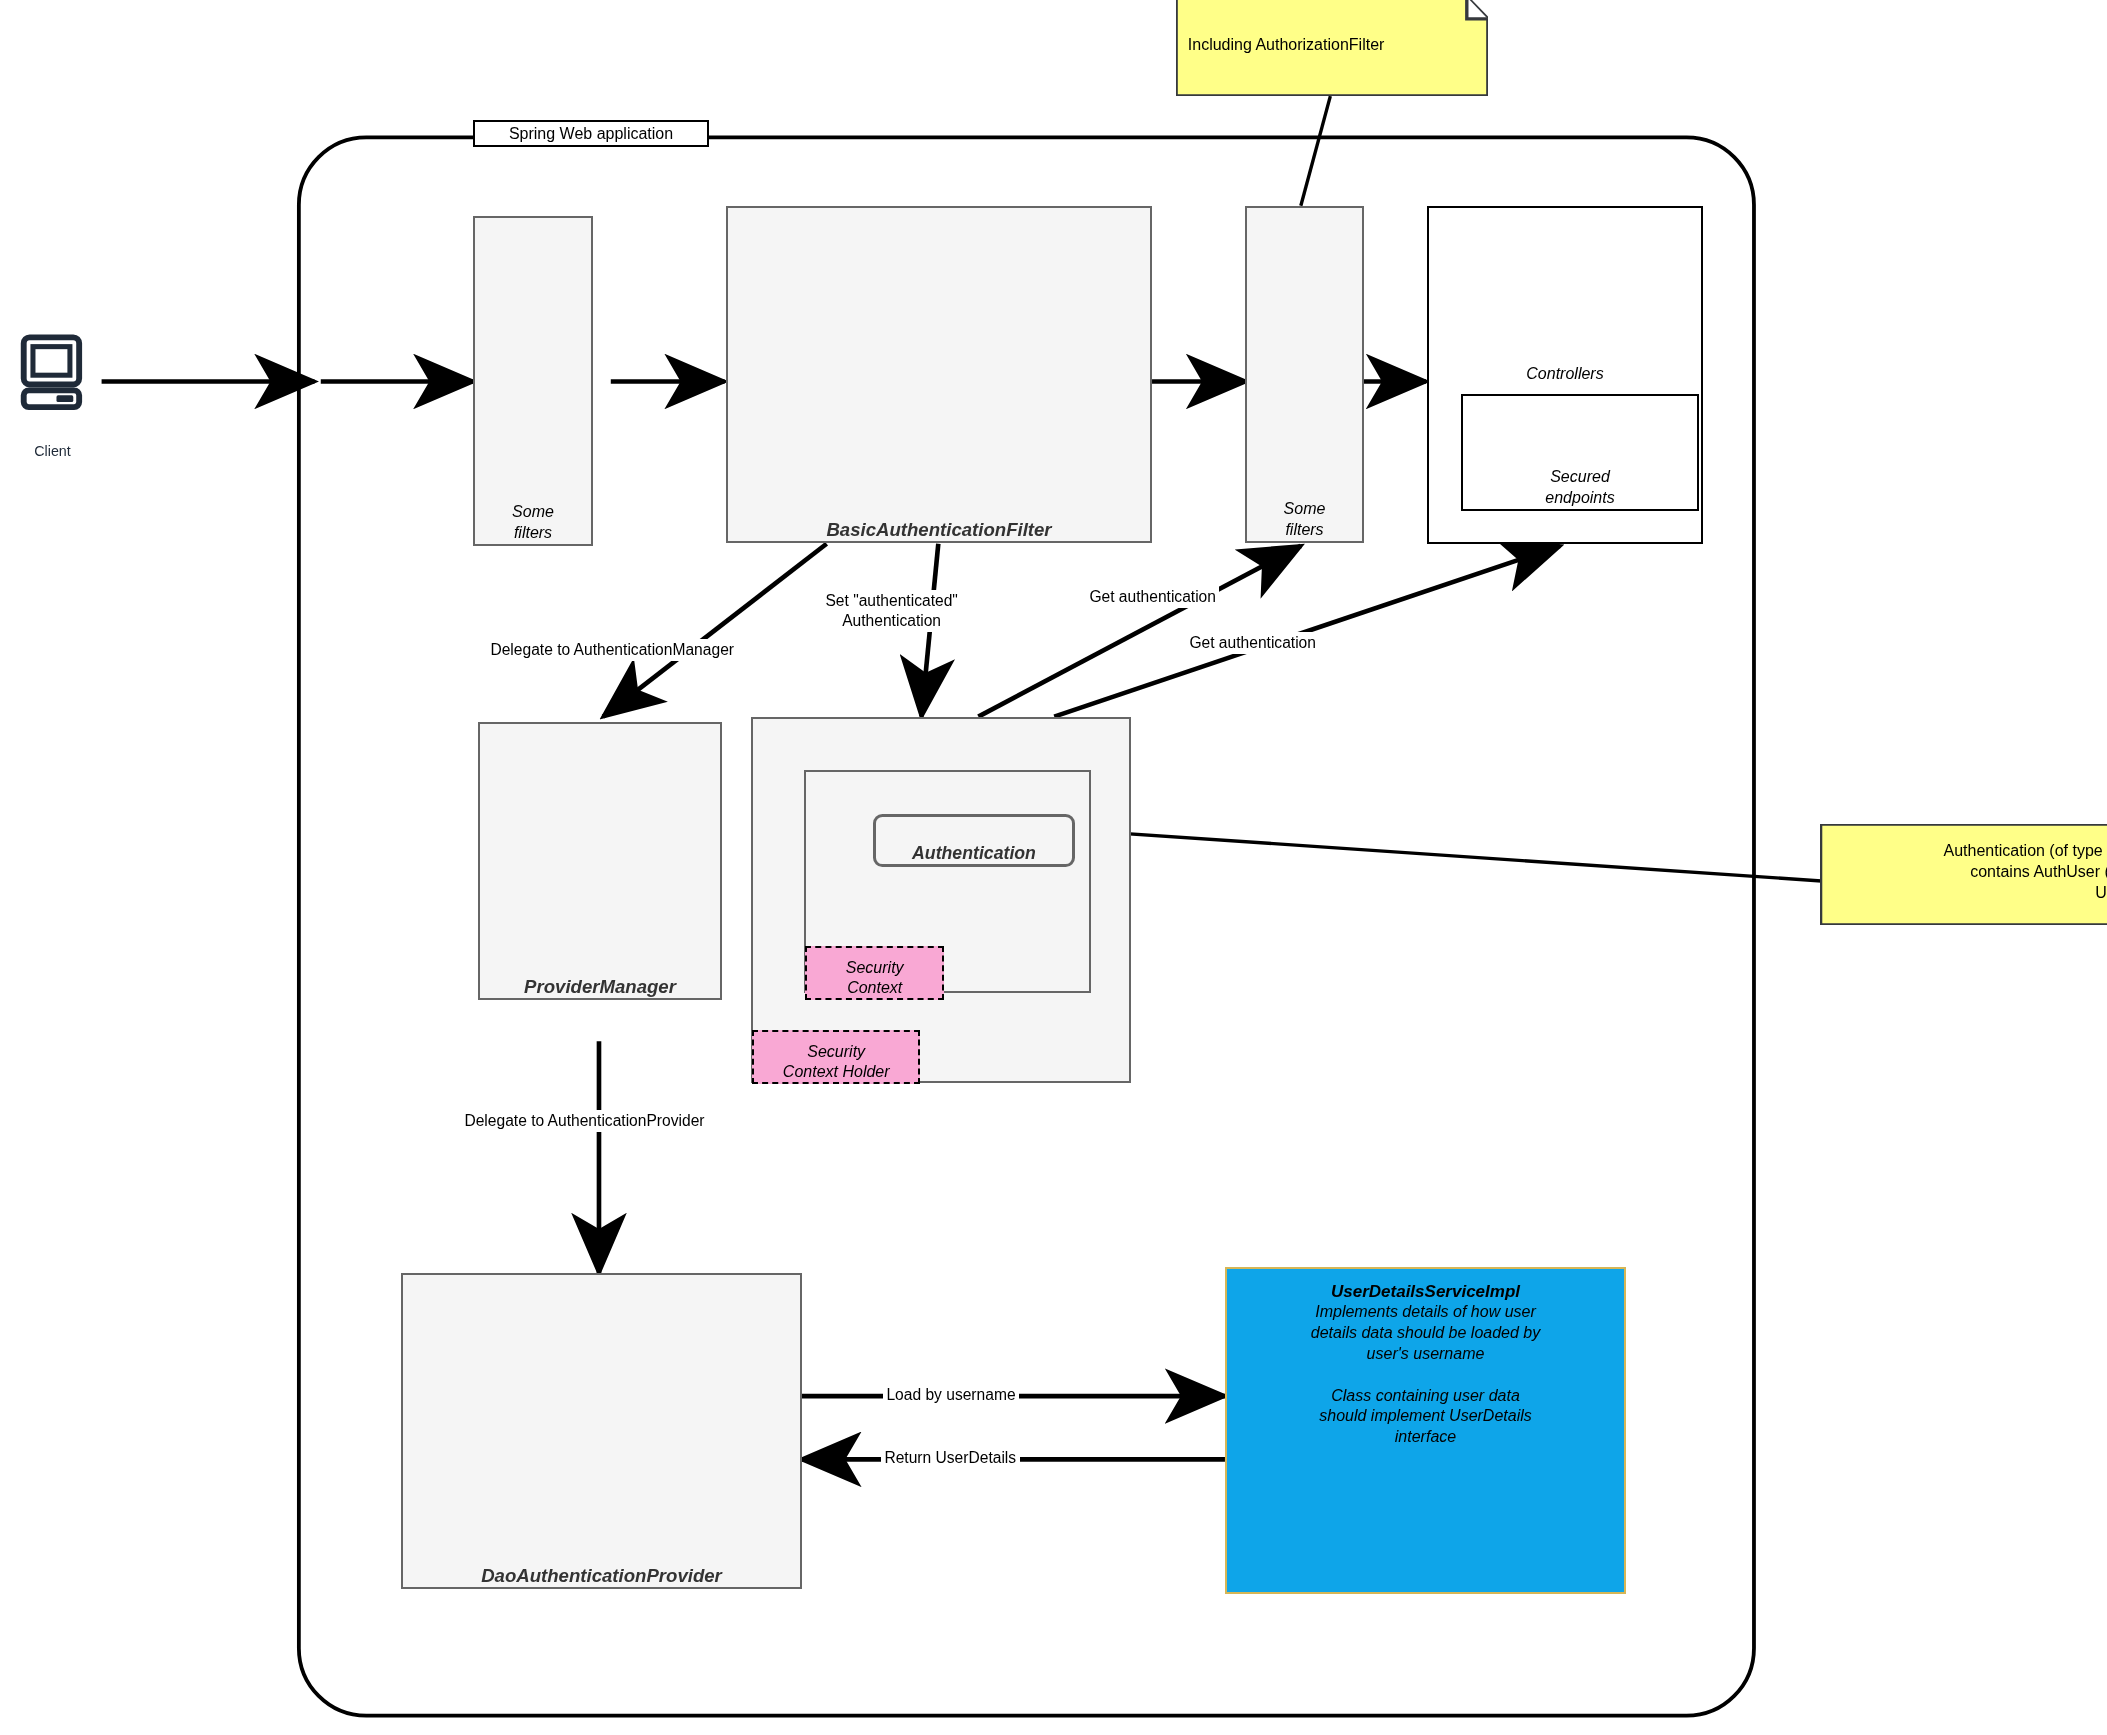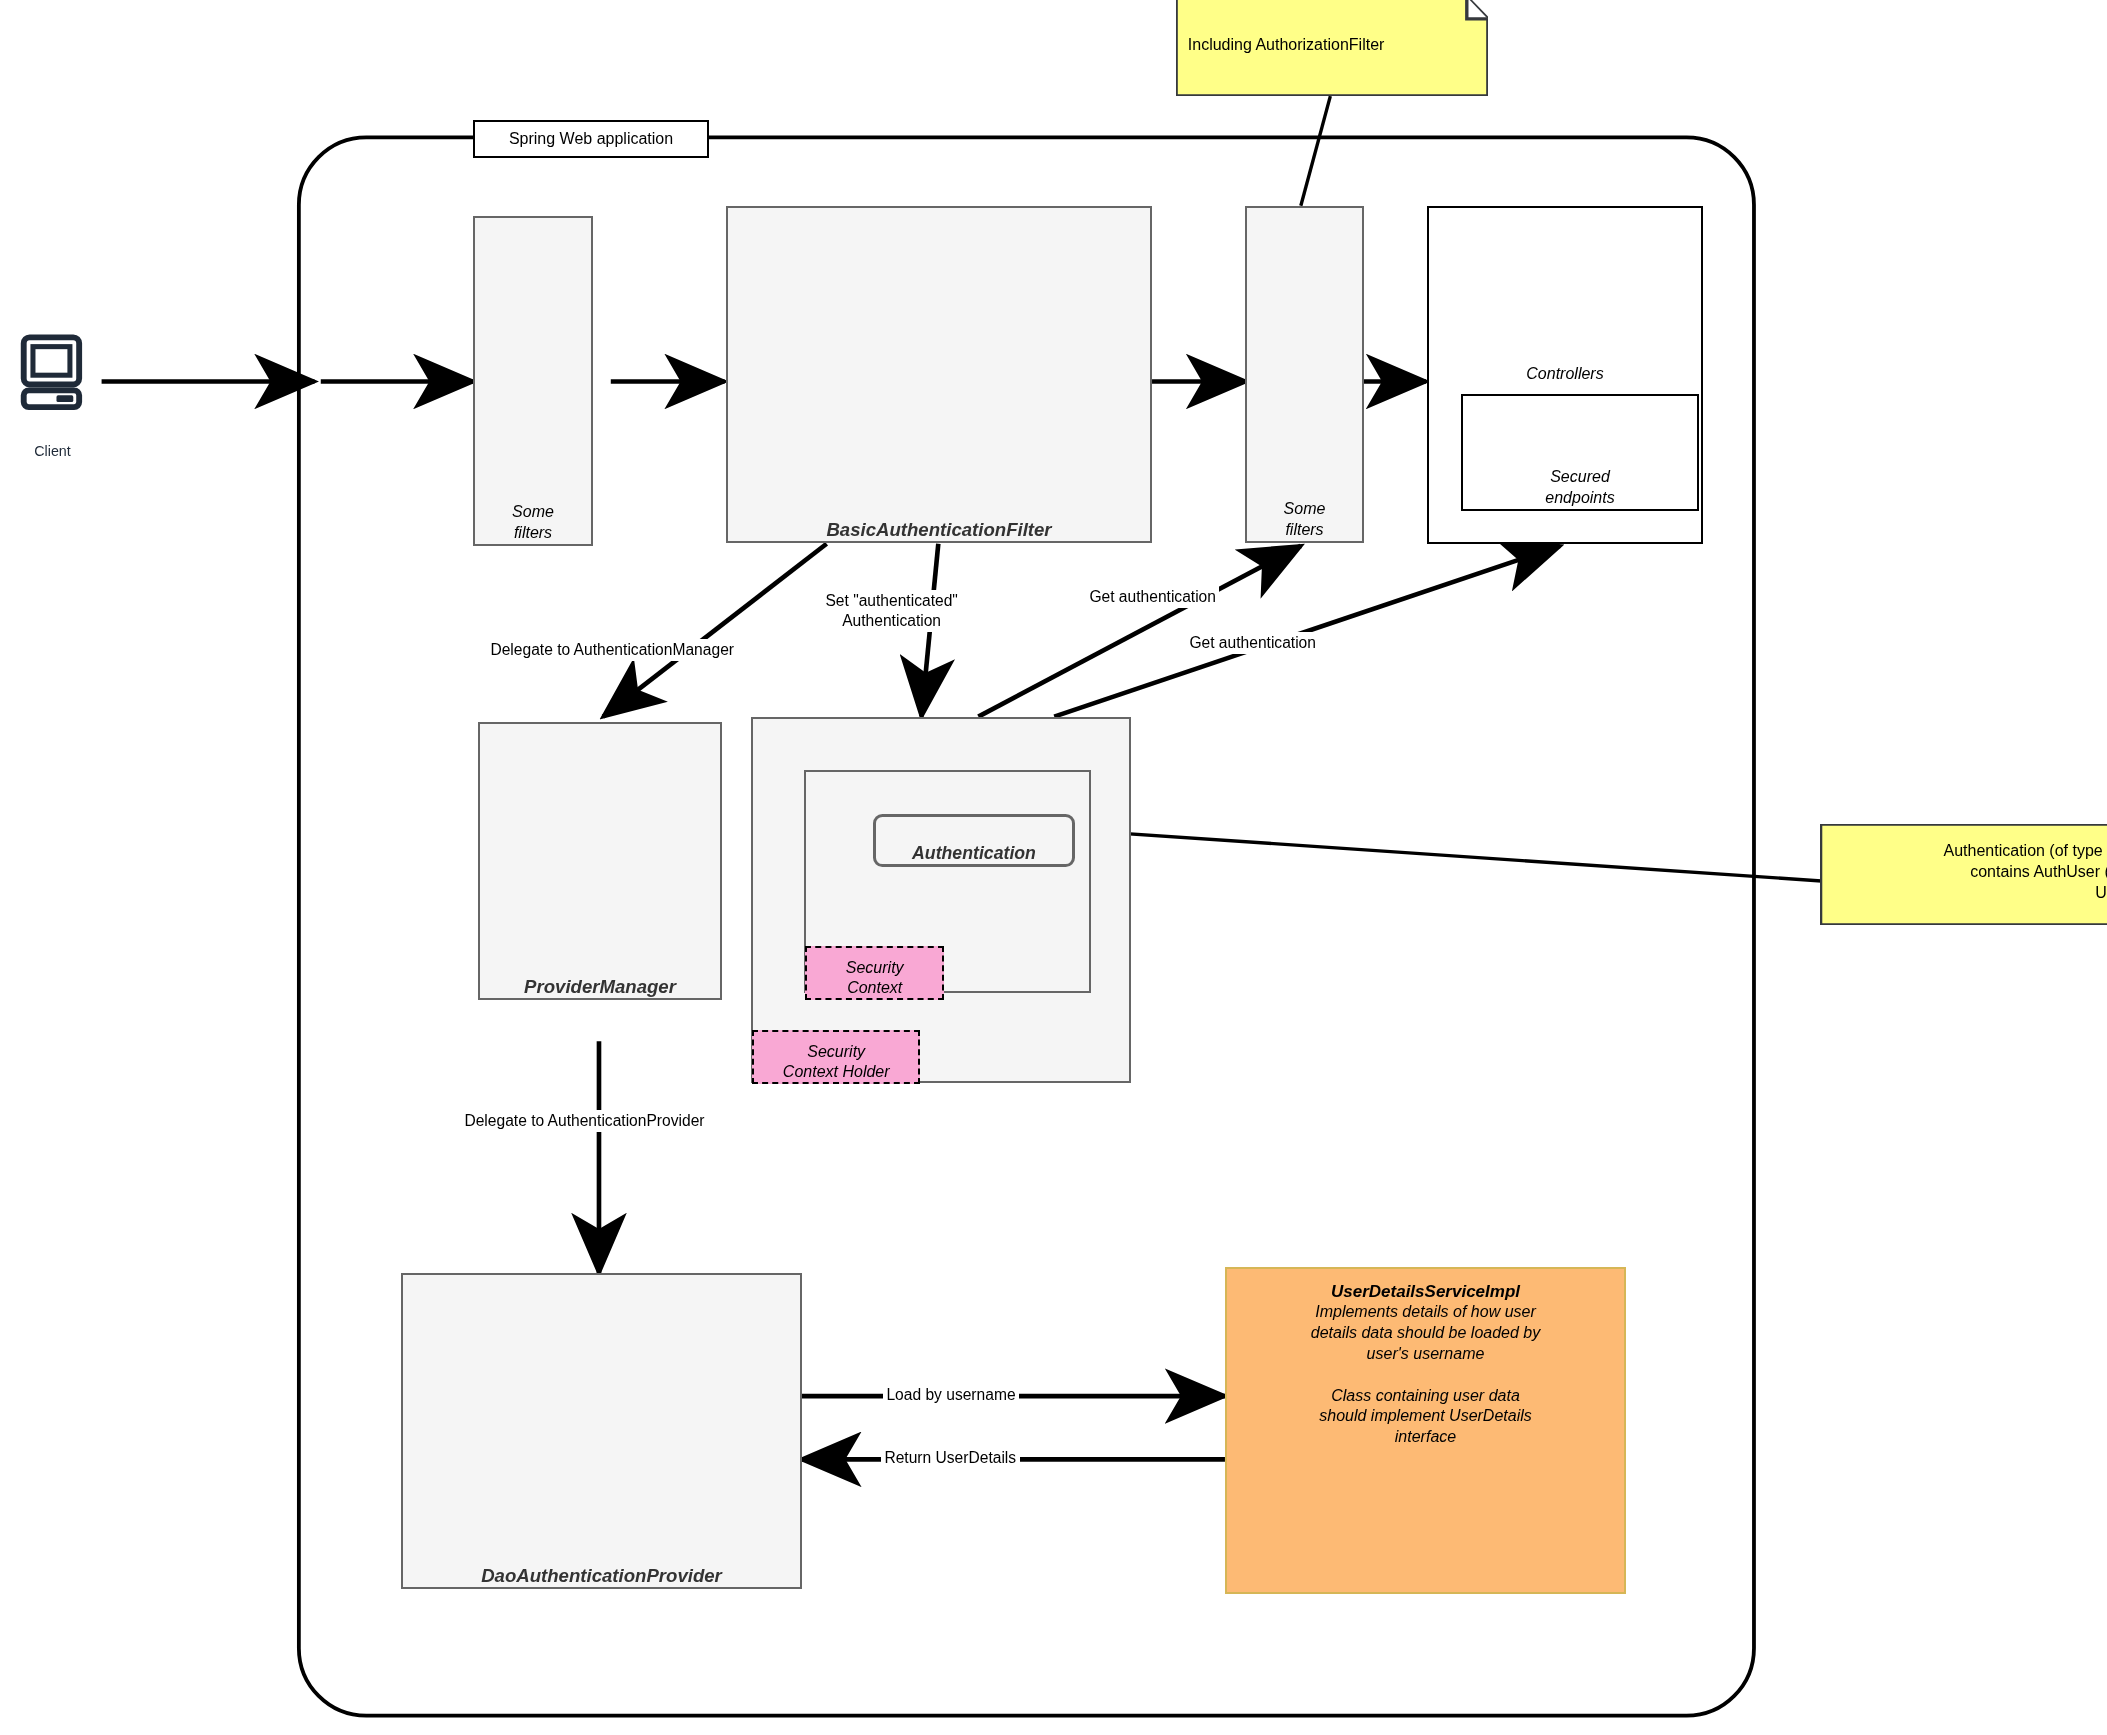--- a/index.html
+++ b/index.html
@@ -4,21 +4,21 @@
 <style>
   html,body{margin:0;padding:0;background:#ffffff;}
   body{width:2530px;height:1735px;overflow:hidden;
        font-family:"Liberation Sans","DejaVu Sans",sans-serif;}
   #stage{position:relative;width:2530px;height:1735px;background:#fff;}
   svg.layer{position:absolute;left:0;top:0;width:2530px;height:1735px;}
   .nd{position:absolute;box-sizing:border-box;display:flex;align-items:flex-end;
       justify-content:center;text-align:center;font-style:italic;}
   .greybox{background:#f5f5f5;border:2.1px solid #666666;}
   .whitebox{background:#ffffff;border:2.1px solid #000000;}
-  .noteo{background:#fdba74;border:2.1px solid #d6b656;}
+  .noteo{background:#0ea5e9;border:2.1px solid #d6b656;}
   .dashed{background:#f9a8d4;border:2.1px dashed #000000;}
   .roundbox{background:#f5f5f5;border:3.8px solid #666666;border-radius:9.3px;}
   .edgelbl{position:absolute;background:#ffffff;padding:0.8px 3.4px;
            white-space:pre;line-height:1.28;color:#000;}
   .t-title{color:#333333;font-weight:bold;}
   .t-plain{color:#000000;font-weight:normal;}
   .ttl-lbl{position:absolute;background:#fff;border:2.1px solid #000;
            box-sizing:border-box;display:flex;align-items:center;justify-content:center;}
   .ctr-cap{position:absolute;white-space:pre;text-align:center;color:#000;}
   .noteTxt{white-space:pre-line;line-height:1.3;color:#000;}
@@ -66,21 +66,21 @@
       <line x1="1900" y1="3312" x2="2905" y2="3312" marker-end="url(#ah)"></line>
       <line x1="2905" y1="3462" x2="1900" y2="3462" marker-end="url(#ah)"></line>
     </g>
 
     <g stroke="#000" fill="none" stroke-width="8">
       <line x1="3155" y1="228" x2="3085" y2="488"></line>
       <line x1="4320" y1="2090" x2="2530" y2="1968"></line>
     </g>
   </svg>
 
-  <div class="ttl-lbl" style="left:473px;top:120px;width:236px;height:38px;font-size:16px;">
+  <div class="ttl-lbl" style="left:473px;top:120px;width:236px;height:27px;font-size:16px;">
     <span>Spring Web application</span>
   </div>
 
   <div style="position:absolute;left:17px;top:329px;width:84px;height:84px;">
     <svg viewBox="0 0 100 100" width="84" height="84">
       <rect x="8" y="10" width="66" height="56" rx="7" ry="7" fill="none" stroke="#1f2a38" stroke-width="7"></rect>
       <rect x="19" y="21" width="44" height="34" fill="none" stroke="#1f2a38" stroke-width="6"></rect>
       <rect x="8" y="73" width="66" height="20" rx="6" ry="6" fill="none" stroke="#1f2a38" stroke-width="7"></rect>
       <rect x="47" y="79" width="20" height="8" rx="2" ry="2" fill="#1f2a38"></rect>
     </svg>

